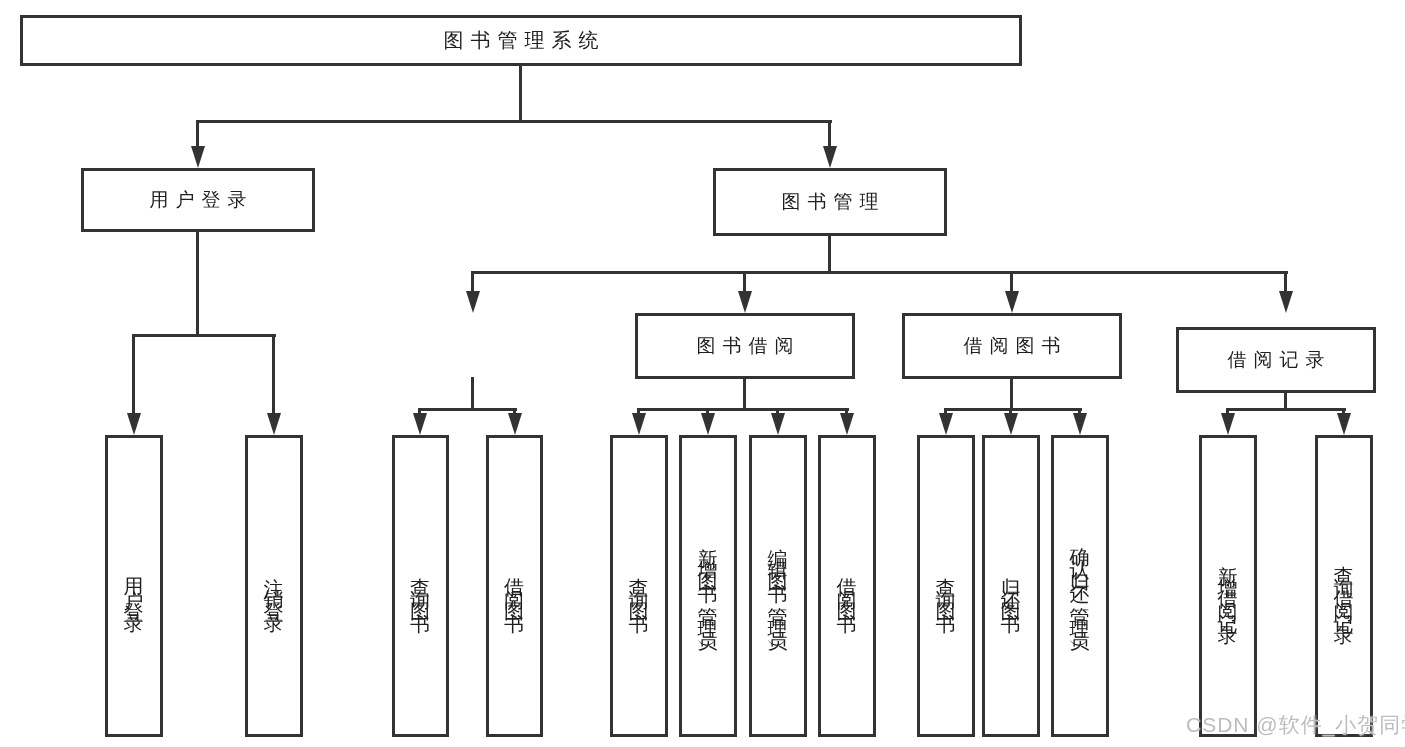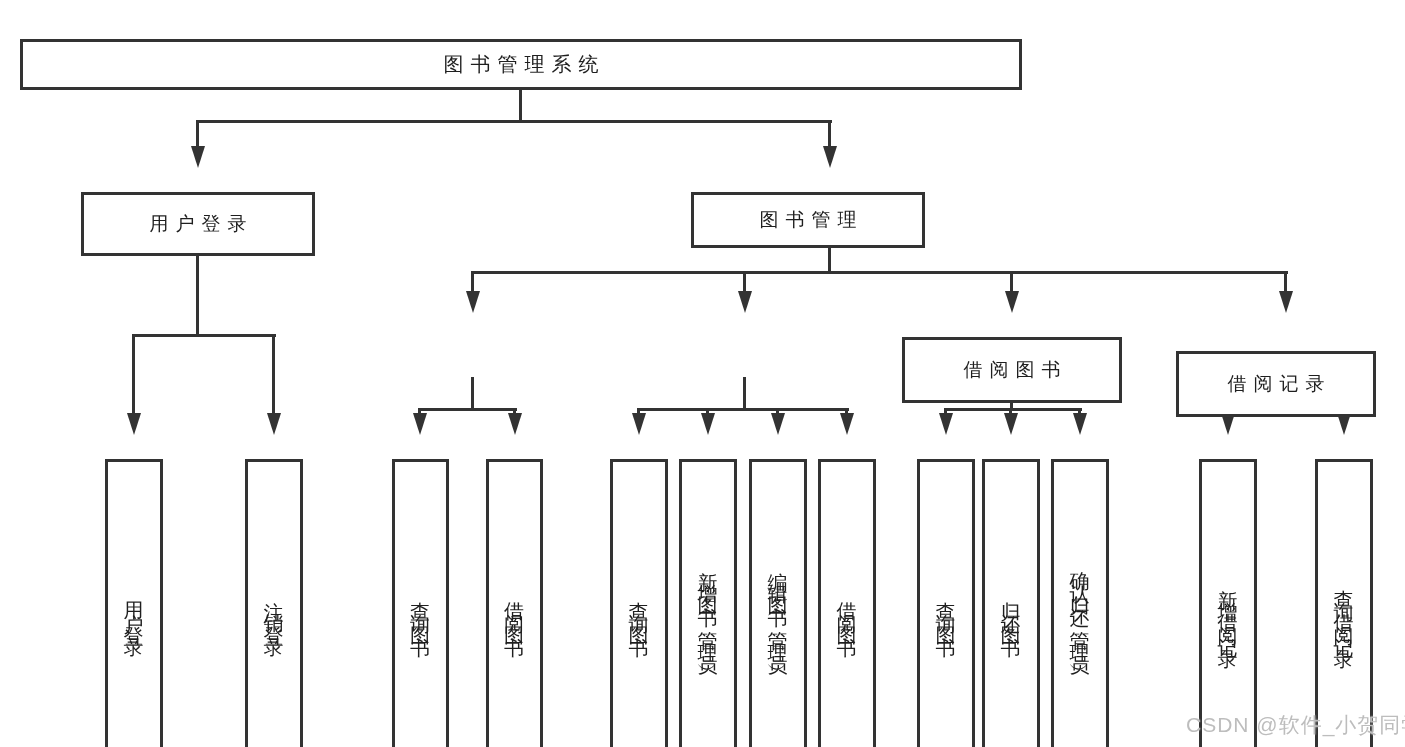--- a/index.html
+++ b/index.html
@@ -2,21 +2,21 @@
 <html><head>
 <meta charset="utf-8">
 <style>
   html,body{margin:0;padding:0;background:#ffffff;}
   #canvas{
     position:relative;width:1405px;height:747px;background:#ffffff;overflow:hidden;
     font-family:"Liberation Sans","DejaVu Sans",sans-serif;color:#1f1f1f;
   }
   .node{
     position:absolute;box-sizing:border-box;border:3px solid #333333;background:#ffffff;
-    display:flex;align-items:center;justify-content:center;z-index:2;margin-top:24px;
+    display:flex;align-items:center;justify-content:center;z-index:2;
   }
   .node .lbl{
     font-size:19px;letter-spacing:7px;text-indent:7px;white-space:nowrap;color:#1f1f1f;
   }
   .node.root .lbl{font-size:20px;}
   .node.vert .lbl{
     writing-mode:vertical-rl;text-orientation:mixed;
     font-size:20px;letter-spacing:12px;text-indent:0;line-height:1;
   }
   .vline{position:absolute;width:3px;background:#333333;z-index:1;}
@@ -96,24 +96,27 @@
   <div class="arw" style="left:1221px;top:413px"></div>
   <div class="arw" style="left:1337px;top:413px"></div>
 
   <div class="node root" style="left:20px;top:15px;width:1002px;height:51px">
     <span class="lbl">图书管理系统</span>
   </div>
 
   <div class="node" style="left:81px;top:168px;width:234px;height:64px">
     <span class="lbl">用户登录</span>
   </div>
-  <div class="node" style="left:691px;top:168px;width:234px;height:56px">
+  <div class="node" style="left:713px;top:168px;width:234px;height:68px">
     <span class="lbl">图书管理</span>
   </div>
 
+  <div class="node" style="left:635px;top:313px;width:220px;height:66px">
+    <span class="lbl">图书借阅</span>
+  </div>
   <div class="node" style="left:902px;top:313px;width:220px;height:66px">
     <span class="lbl">借阅图书</span>
   </div>
   <div class="node" style="left:1176px;top:327px;width:200px;height:66px">
     <span class="lbl">借阅记录</span>
   </div>
 
   <div class="node vert" style="left:105px;top:435px;width:58px;height:302px">
     <span class="lbl">用户登录</span>
   </div>

